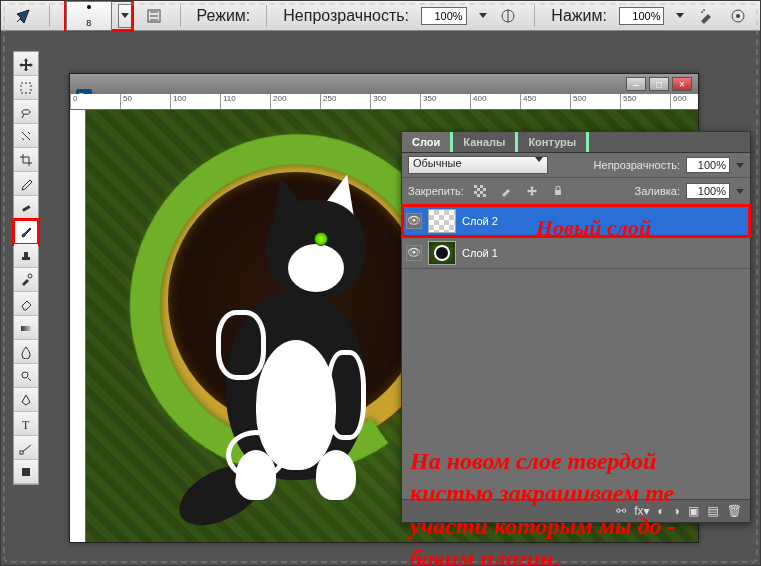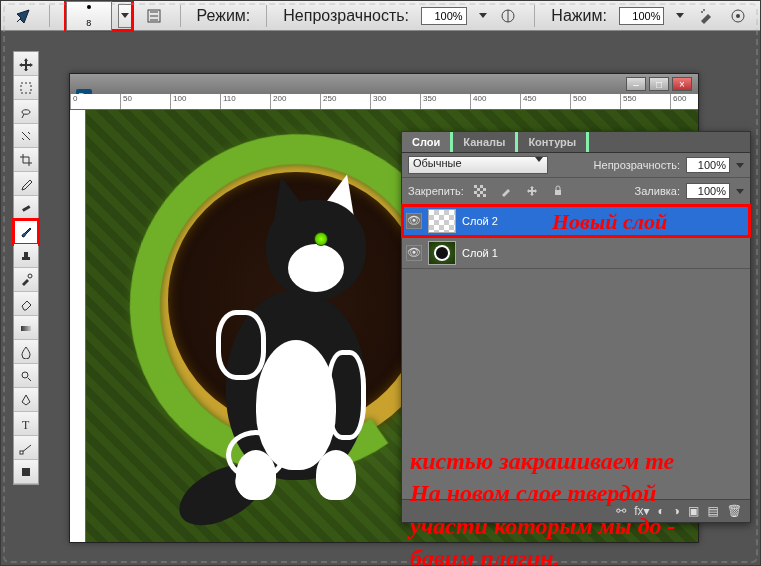--- a/index.html
+++ b/index.html
@@ -68,21 +68,21 @@
 .layer-list { background: #6f6f6f; }
 .layer-row { display: flex; align-items: center; height: 32px; border-bottom: 1px solid #555; padding: 0 4px; gap: 6px; }
 .layer-row.selected { background: #2a6fd6; outline: 3px solid #f00; outline-offset: -2px; }
 .eye { width: 16px; height: 16px; border:1px solid #888; background: #6f6f6f; display:flex; align-items:center; justify-content:center; font-size:11px; }
 .thumb { width: 28px; height: 24px; border: 1px solid #aaa; background: repeating-conic-gradient(#ccc 0 25%, #fff 0 50%) 0 0/10px 10px; }
 .thumb.img { background: radial-gradient(#3a6a1a,#1d3408); display:flex; align-items:center; justify-content:center; overflow:hidden; }
 .thumb.img::after{ content:""; width:16px; height:16px; background:#111; border-radius:50%; box-shadow:0 0 0 2px #fff inset;}
 .layer-name { font-size: 11px; color: #fff; }
 .panel-footer { display: flex; gap: 8px; padding: 4px 8px; background: #5f5f5f; border-top: 1px solid #444; justify-content: flex-end; font-size: 12px; color:#ddd; }
 .annot { position: absolute; top: 240px; left: 8px; right: 8px; color: #f00; font-family: 'Times New Roman', serif; font-size: 24px; font-style: italic; font-weight: bold; line-height: 1.35; }
-.annot-label { position: absolute; top: 4px; left: 134px; color: #f00; font-family: 'Times New Roman', serif; font-size: 22px; font-style: italic; font-weight: bold; margin-left: 16px; }
+.annot-label { position: absolute; top: 10px; left: 134px; color: #f00; font-family: 'Times New Roman', serif; font-size: 22px; font-style: italic; font-weight: bold; }
 
 .wavy-border { position: absolute; inset: 0; pointer-events: none; border: 4px solid transparent; }
 .wavy-border::before { content:""; position:absolute; inset:-2px; border: 2px dashed #aaa; border-radius: 6px; opacity:.3; }
 </style>
 </head>
 <body>
 
 <div class="app">
   <div class="wavy-border"></div>
 
@@ -354,22 +354,22 @@
         <div class="thumb"></div>
         <span class="layer-name">Слой 2</span>
         <span class="annot-label">Новый слой</span>
       </div>
       <div class="layer-row">
         <div class="eye">👁</div>
         <div class="thumb img"></div>
         <span class="layer-name">Слой 1</span>
       </div>
       <div class="annot">
+        <div>На новом слое твердой</div>
         <div>кистью закрашиваем те</div>
-        <div>На новом слое твердой</div>
         <div>участи которым мы до -</div>
         <div>бавим плагин.</div>
 
       </div>
       <div style="height:230px"></div>
     </div>
     <div class="panel-footer">
       <span>⚯</span>
       <span>fx▾</span>
       <span>◐</span>

